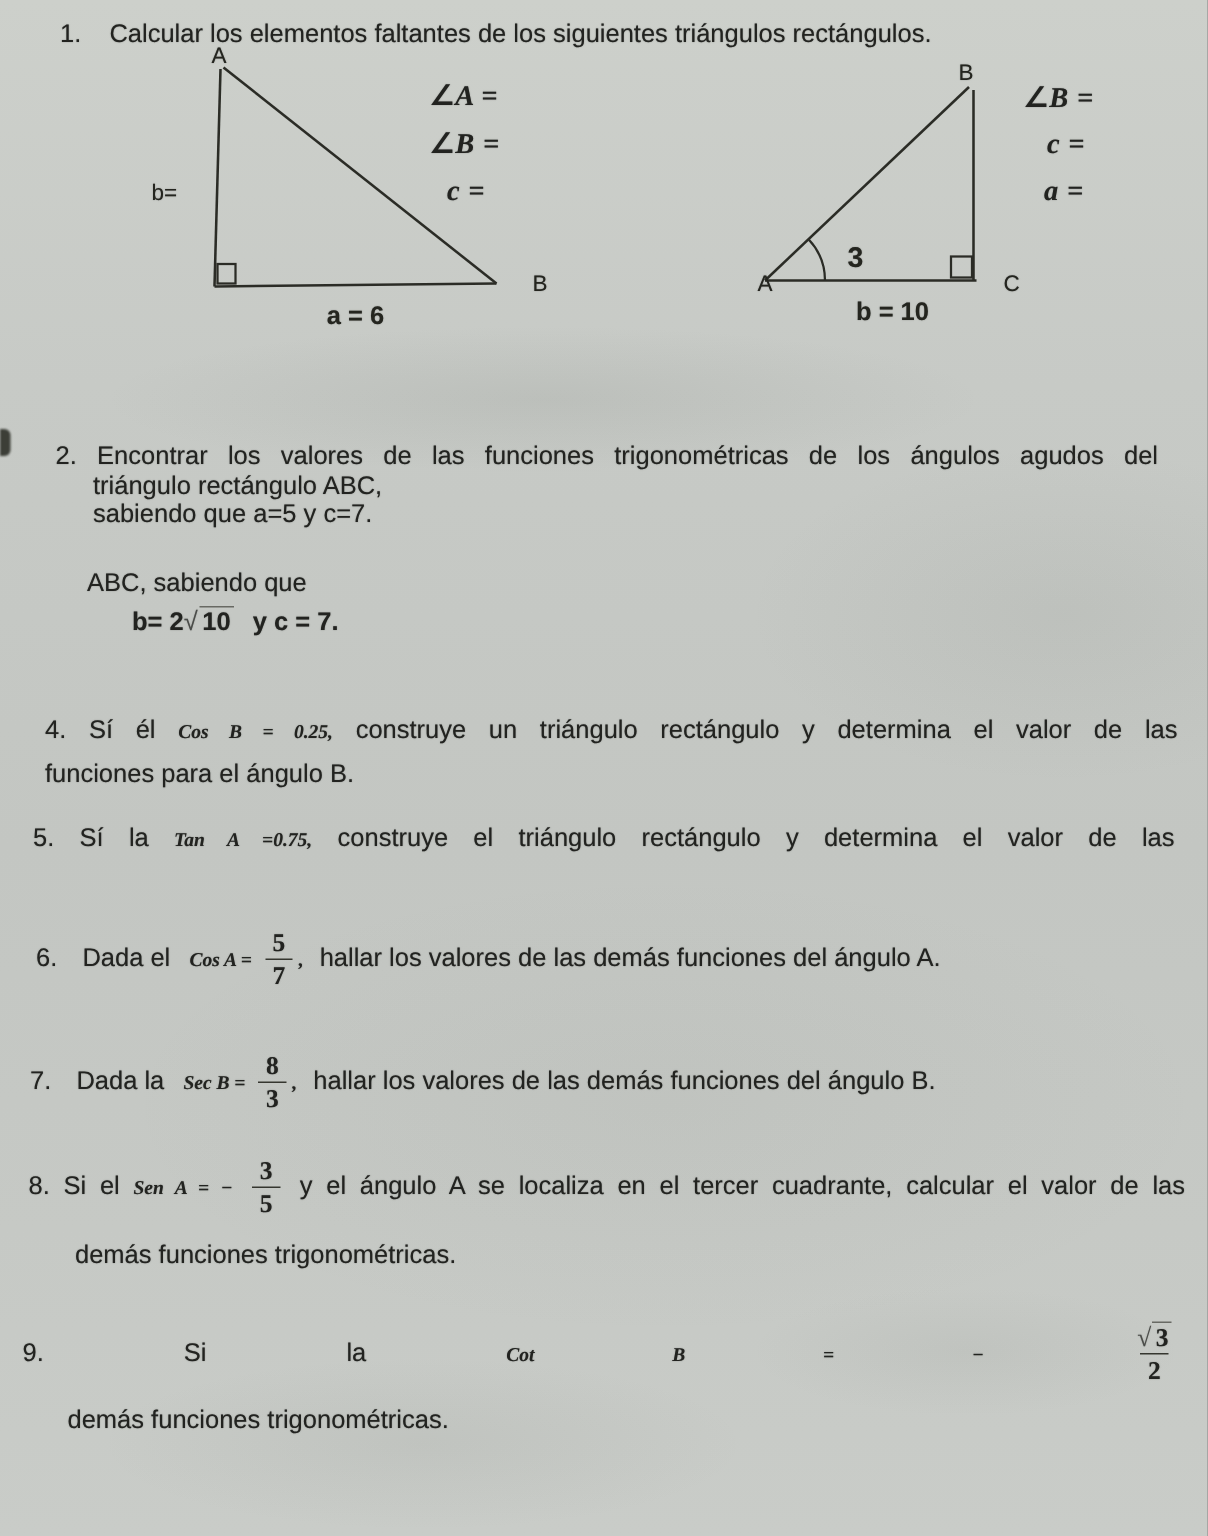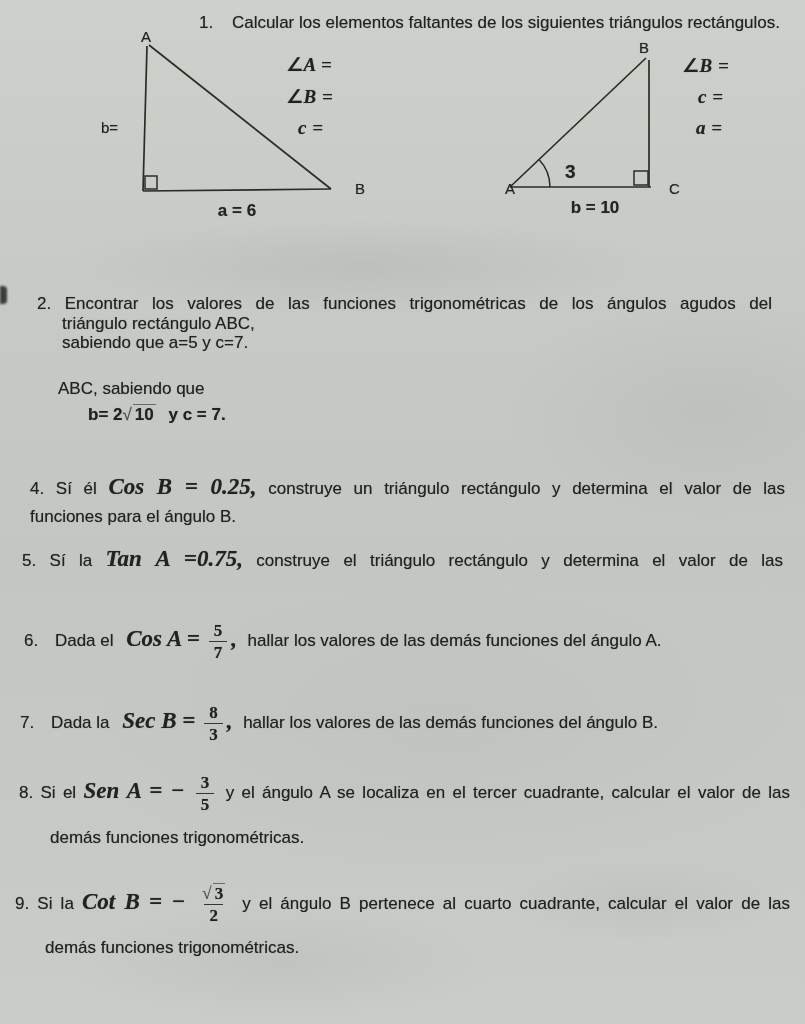--- a/index.html
+++ b/index.html
@@ -21,21 +21,21 @@
     position:absolute; left:0; top:286px; width:7px; height:18px;
     background:#24261f; border-radius:0 4px 4px 0; filter:blur(0.8px); opacity:.85;
   }
   .abs { position:absolute; }
   .txt { font-size:17px; line-height:19.5px; }
   .pnum { display:inline; }
   .line { font-size:17px; line-height:19.5px; }
   .just { text-align:justify; text-align-last:justify; }
   .mathit {
     font-family:"Liberation Serif","DejaVu Serif",serif;
-    font-style:italic; font-weight:700; font-size:23px;
+    font-style:italic; font-weight:700; font-size:13px;
   }
   .unknowns {
     font-family:"Liberation Serif","DejaVu Sans",serif;
     font-style:italic; font-weight:700; font-size:19px; letter-spacing:0.5px;
   }
   .unknowns > div { margin-bottom:9px; }
   .frac {
     display:inline-flex; flex-direction:column; align-items:center;
     vertical-align:middle; margin:0 4px;
     font-family:"Liberation Serif","DejaVu Serif",serif; font-weight:700;
@@ -51,21 +51,21 @@
   svg text { font-family:"Liberation Sans", sans-serif; fill:#24251f; }
   svg path, svg rect, svg line { stroke:#2b2c26; fill:none; }
 </style>
 </head>
 <body>
 
 <div class="sheet">
 
   <div class="edge-mark"></div>
 
-  <div class="abs txt" style="left:40px; top:13px; width:740px;text-align:right;">
+  <div class="abs txt" style="left:40px; top:13px; width:740px;">
     <span class="pnum">1.</span>
     <span style="margin-left:14px;">Calcular los elementos faltantes de los siguientes triángulos rectángulos.</span>
   </div>
 
   <svg class="abs" style="left:95px; top:30px;" width="300" height="195" viewBox="0 0 300 195">
     <path d="M52,16 L48,161" stroke-width="1.7"></path>
     <path d="M48,161 L236,159" stroke-width="1.7"></path>
     <path d="M54,15 L236,159" stroke-width="1.7"></path>
     <rect x="50" y="146" width="12" height="13" stroke-width="1.5"></rect>
     <text x="46" y="12" font-size="15">A</text>
@@ -173,18 +173,17 @@
 
   <div class="abs" style="left:15px; top:876px; width:775px;">
     <div class="line tall52 just">
       <span class="pnum">9.</span>
       <span>Si la</span>
       <span class="mathit">Cot B = −</span>
       <span class="frac">
         <span class="fnum sqrt"><span class="rad">3</span></span>
         <span class="fden">2</span>
       </span>
-      <span>y el ángulo B pertenece al cuarto cuadrante, calcular el valor de las</span>
     </div>
     <div class="line" style="margin-left:30px; margin-top:8px;">demás funciones trigonométricas.</div>
   </div>
 
 </div>
 
 </body></html>

